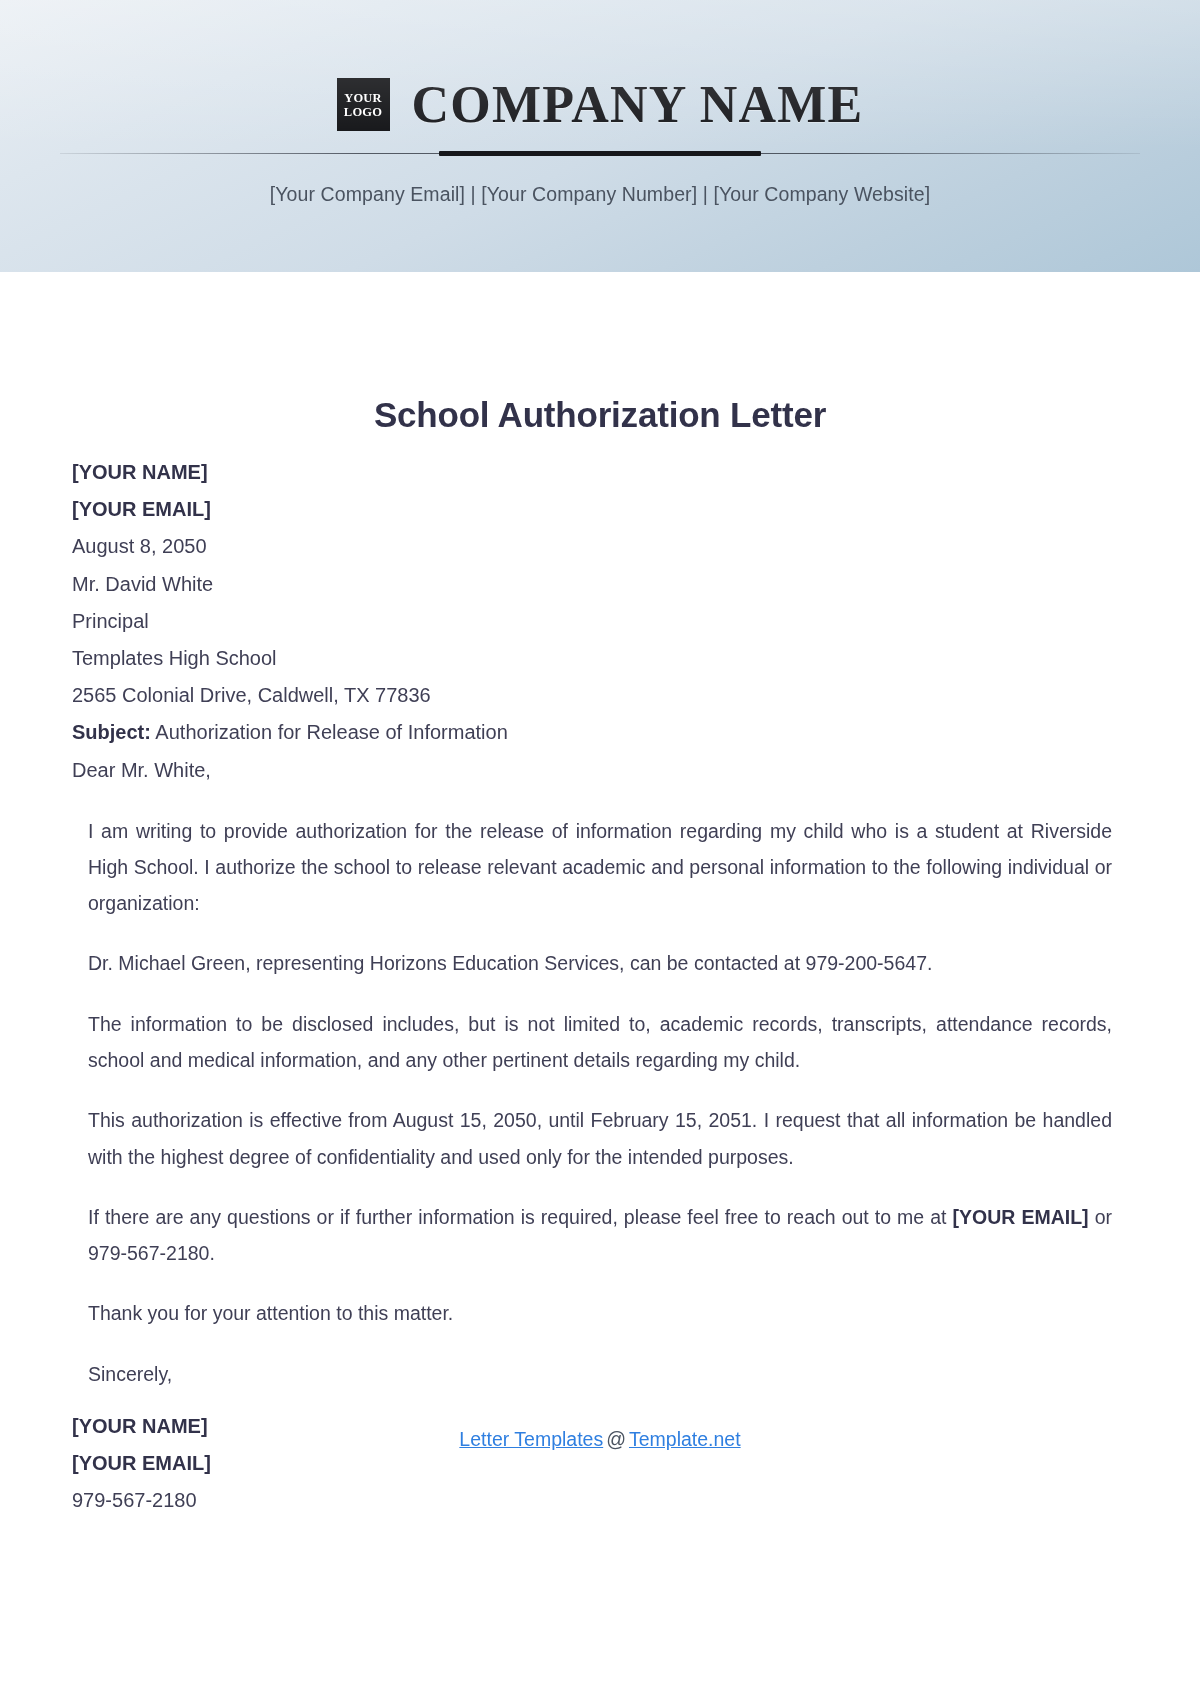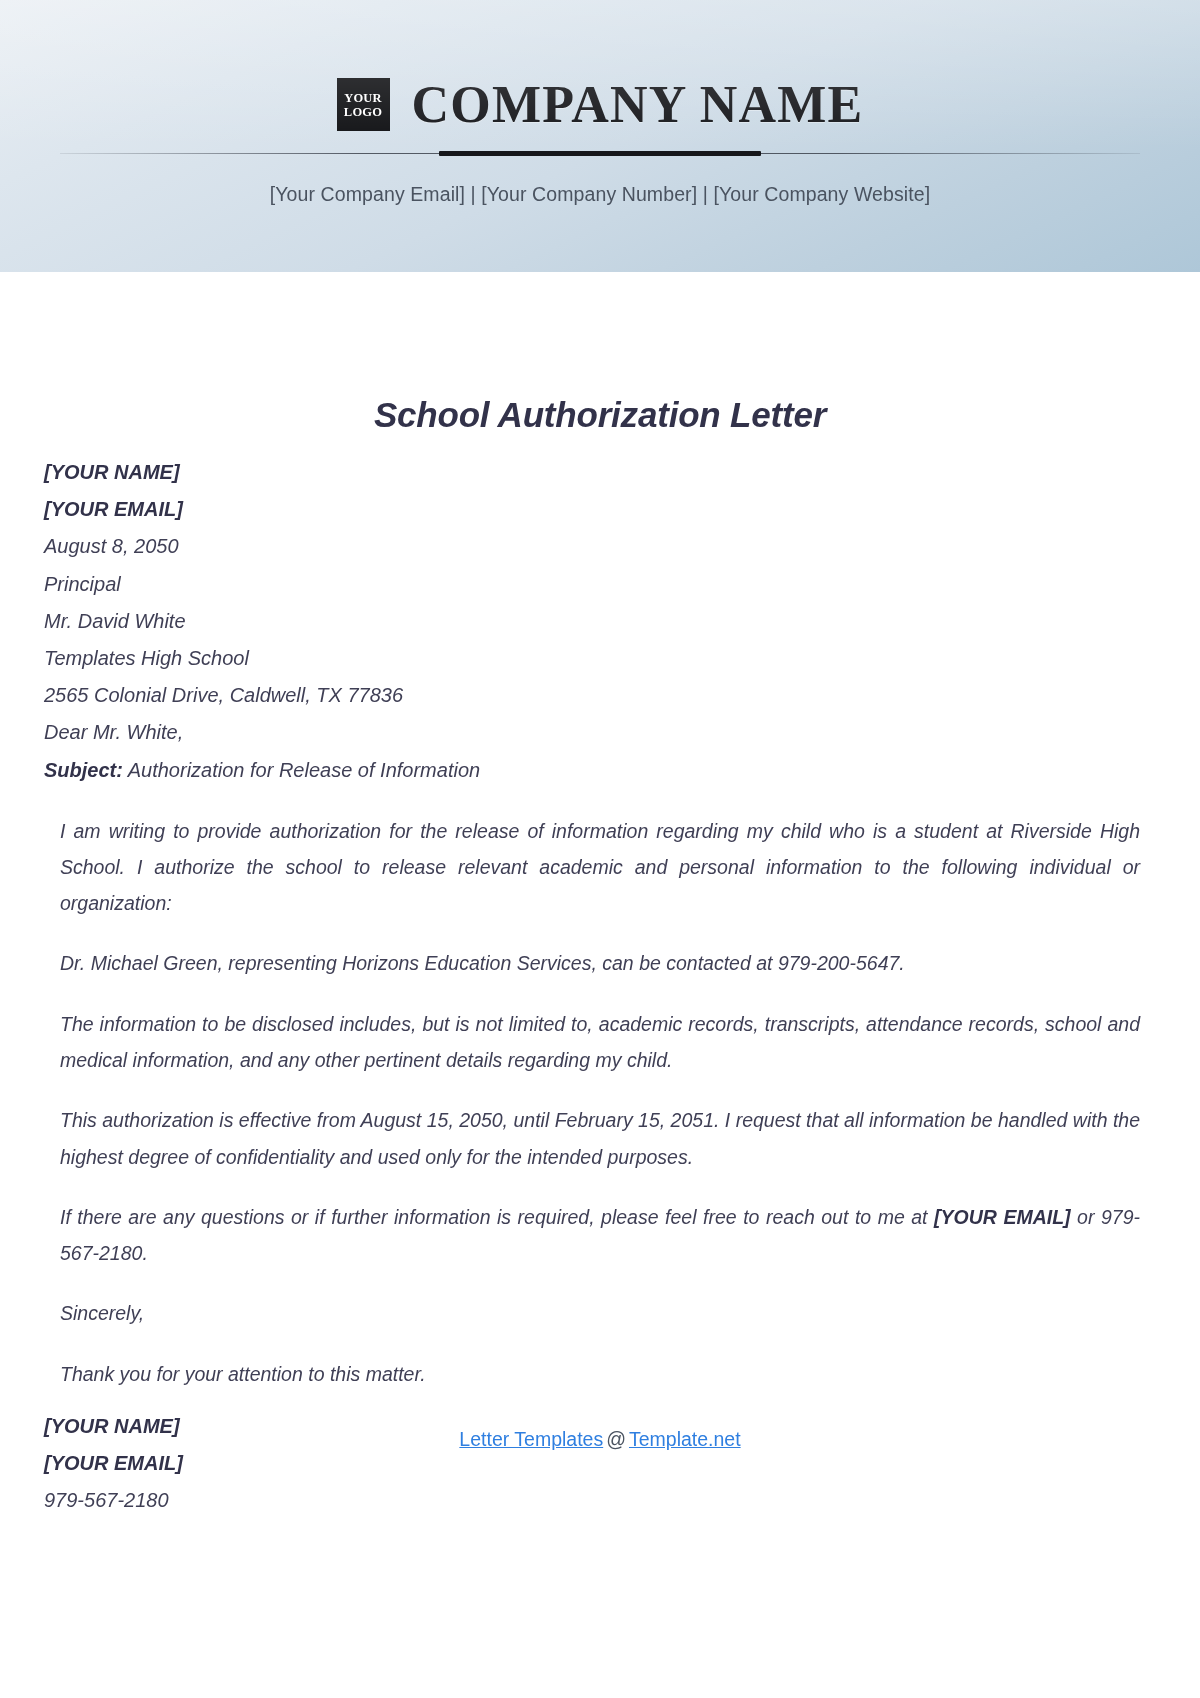--- a/index.html
+++ b/index.html
@@ -96,22 +96,21 @@
   .lh-contact {
     margin-top: 26px;
     text-align: center;
     font-size: 19.5px;
     color: #4a5360;
     letter-spacing: 0.1px;
   }
 
   
   .page {
-    padding: 0 44px;
-    font-style: italic;
+    padding: 0 72px;
   }
   .doc-title {
     text-align: center;
     font-size: 35px;
     font-weight: 700;
     color: #32324a;
     letter-spacing: -0.2px;
     margin: 122px 0 0 0;
     line-height: 1.2;
   }
@@ -177,39 +176,39 @@
 </div>
 
 <div class="page">
 
   <h1 class="doc-title">School Authorization Letter</h1>
 
   <div class="block">
     <div class="line bold">[YOUR NAME]</div>
     <div class="line bold">[YOUR EMAIL]</div>
     <div class="line">August 8, 2050</div>
+    <div class="line">Mr. David White</div>
     <div class="line">Principal</div>
-    <div class="line">Mr. David White</div>
     <div class="line">Templates High School</div>
     <div class="line">2565 Colonial Drive, Caldwell, TX 77836</div>
 
+    <div class="line"><b class="strong">Subject:</b><span> Authorization for Release of Information</span></div>
+
     <div class="line">Dear Mr. White,</div>
-
-    <div class="line"><b class="strong">Subject:</b><span> Authorization for Release of Information</span></div>
   </div>
 
   <p class="para">I am writing to provide authorization for the release of information regarding my child who is a student at Riverside High School. I authorize the school to release relevant academic and personal information to the following individual or organization:</p>
   <p class="para">Dr. Michael Green, representing Horizons Education Services, can be contacted at 979-200-5647.</p>
   <p class="para">The information to be disclosed includes, but is not limited to, academic records, transcripts, attendance records, school and medical information, and any other pertinent details regarding my child.</p>
   <p class="para">This authorization is effective from August 15, 2050, until February 15, 2051. I request that all information be handled with the highest degree of confidentiality and used only for the intended purposes.</p>
 
   <p class="para"><span>If there are any questions or if further information is required, please feel free to reach out to me at </span><b class="strong">[YOUR EMAIL]</b><span> or 979-567-2180.</span></p>
 
+  <p class="para flush">Thank you for your attention to this matter.</p>
   <p class="para flush">Sincerely,</p>
-  <p class="para flush">Thank you for your attention to this matter.</p>
 
   <div class="sig">
     <div class="line bold">[YOUR NAME]</div>
     <div class="line bold">[YOUR EMAIL]</div>
     <div class="line">979-567-2180</div>
   </div>
 </div>
 
 <div class="footer">
   <a href="#">Letter Templates</a><span class="at">@</span><a href="#">Template.net</a>

